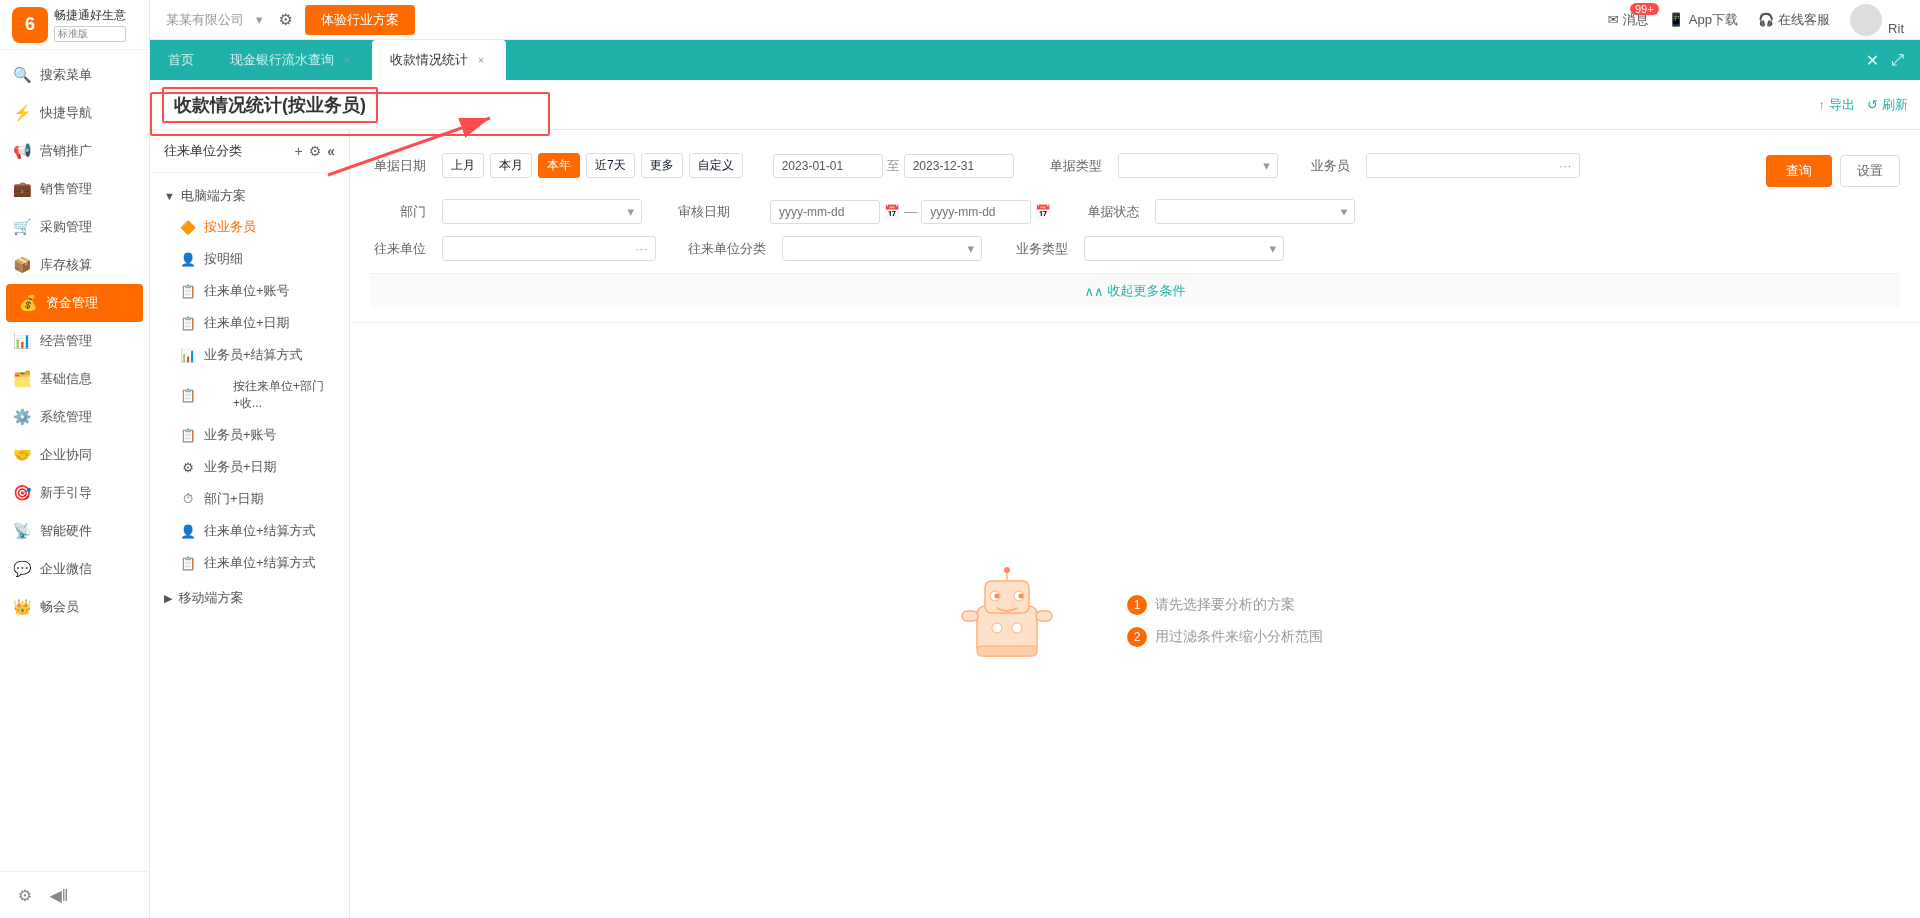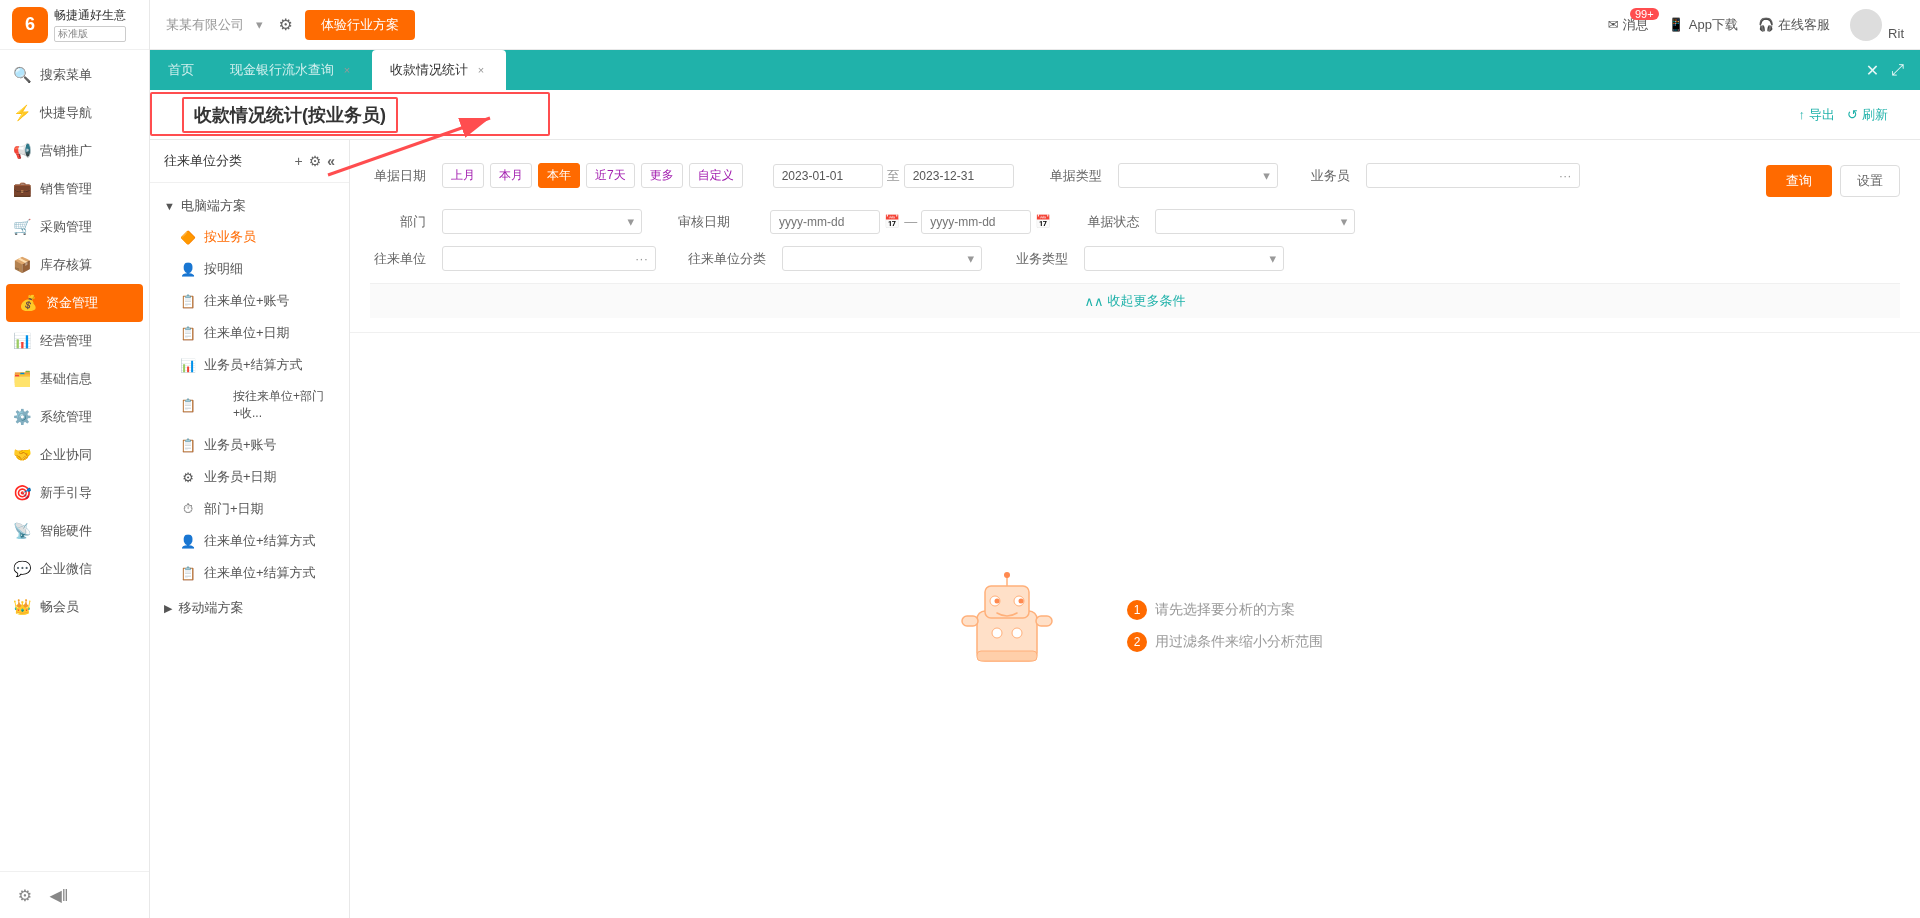--- a/index.html
+++ b/index.html
@@ -13,37 +13,37 @@
     .sidebar-item { display: flex; align-items: center; padding: 10px 14px; cursor: pointer; color: #555; font-size: 13px; gap: 8px; }
     .sidebar-item.active { background: #ff6a00; color: #fff; border-radius: 4px; margin: 0 6px; }
     .sidebar-icon { width: 18px; height: 18px; display: flex; align-items: center; justify-content: center; font-size: 15px; flex-shrink: 0; }
     .sidebar-footer { padding: 12px 14px; display: flex; gap: 12px; border-top: 1px solid #f0f0f0; }
     .sidebar-footer-icon { width: 22px; height: 22px; color: #888; cursor: pointer; display: flex; align-items: center; justify-content: center; font-size: 16px; }
 
     
     .main { flex: 1; display: flex; flex-direction: column; height: 918px; overflow: hidden; }
 
     
-    .top-header { height: 50px; background: #fff; border-bottom: 1px solid #e8e8e8; display: flex; align-items: center; padding: 0 16px; gap: 12px; flex-shrink: 0; }
+    .top-header { height: 40px; background: #fff; border-bottom: 1px solid #e8e8e8; display: flex; align-items: center; padding: 0 16px; gap: 12px; flex-shrink: 0; }
     .header-trial-btn { background: #ff6a00; color: #fff; border: none; border-radius: 4px; padding: 6px 16px; cursor: pointer; font-size: 13px; }
     .header-right { margin-left: auto; display: flex; align-items: center; gap: 20px; }
     .header-msg { display: flex; align-items: center; gap: 4px; color: #555; cursor: pointer; font-size: 13px; position: relative; }
     .badge { background: #ff4d4f; color: #fff; border-radius: 8px; padding: 0 5px; font-size: 11px; position: absolute; top: -8px; right: -10px; }
     .header-user { width: 32px; height: 32px; background: #ddd; border-radius: 50%; }
 
     
     .tabs { height: 40px; background: #20b2aa; display: flex; align-items: center; padding: 0 0; flex-shrink: 0; }
     .tab { display: flex; align-items: center; padding: 0 18px; height: 40px; cursor: pointer; color: rgba(255,255,255,0.8); font-size: 13px; gap: 6px; }
     .tab.active { background: #fff; color: #333; border-radius: 4px 4px 0 0; margin-top: 0; }
     .tab-close { width: 14px; height: 14px; display: flex; align-items: center; justify-content: center; border-radius: 50%; font-size: 11px; color: #999; }
     .tabs-actions { margin-left: auto; display: flex; align-items: center; padding-right: 16px; gap: 12px; }
     .tabs-action-btn { color: rgba(255,255,255,0.9); cursor: pointer; font-size: 16px; }
 
     
-    .page-header { height: 50px; background: #fff; display: flex; align-items: center; padding: 0 32px; border-bottom: 1px solid #e8e8e8; flex-shrink: 0; }
+    .page-header { height: 50px; background: #fff; display: flex; align-items: center; padding: 0 12px; border-bottom: 1px solid #e8e8e8; flex-shrink: 0; }
     .page-title { font-size: 18px; font-weight: bold; color: #333; border: 2px solid #ff4d4f; padding: 4px 10px; border-radius: 2px; }
     .page-header-actions { margin-left: auto; display: flex; gap: 12px; align-items: center; }
     .btn-export { display: flex; align-items: center; gap: 4px; color: #20b2aa; cursor: pointer; font-size: 13px; }
     .btn-refresh { display: flex; align-items: center; gap: 4px; color: #20b2aa; cursor: pointer; font-size: 13px; }
 
     
     .content-area { flex: 1; display: flex; overflow: hidden; }
 
     
     .left-panel { width: 200px; background: #fff; border-right: 1px solid #e8e8e8; display: flex; flex-direction: column; flex-shrink: 0; overflow: hidden; }
@@ -58,21 +58,21 @@
 
     
     .right-panel { flex: 1; display: flex; flex-direction: column; overflow: hidden; }
 
     
     .filter-area { background: #fff; padding: 14px 20px; border-bottom: 1px solid #f0f0f0; flex-shrink: 0; }
     .filter-row { display: flex; align-items: center; gap: 16px; margin-bottom: 12px; flex-wrap: wrap; }
     .filter-row:last-child { margin-bottom: 0; }
     .filter-label { color: #666; font-size: 13px; white-space: nowrap; min-width: 56px; text-align: right; }
     .filter-date-group { display: flex; align-items: center; gap: 6px; }
-    .date-quick-btn { padding: 3px 8px; border: 1px solid #ddd; border-radius: 3px; background: #fff; cursor: pointer; font-size: 12px; color: #a21caf; }
+    .date-quick-btn { padding: 3px 8px; border: 1px solid #ddd; border-radius: 3px; background: #fff; cursor: pointer; font-size: 12px; color: #0f172a; }
     .date-quick-btn.active { background: #ff6a00; color: #fff; border-color: #ff6a00; }
     .date-input-group { display: flex; align-items: center; gap: 4px; margin-left: 24px; }
     .date-input { border: 1px solid #ddd; border-radius: 3px; padding: 4px 8px; font-size: 12px; color: #555; width: 110px; }
     .filter-select { border: 1px solid #ddd; border-radius: 3px; padding: 4px 24px 4px 8px; font-size: 13px; color: #555; background: #fff; min-width: 140px; cursor: pointer; appearance: none; position: relative; }
     .filter-select-wrap { position: relative; display: inline-flex; align-items: center; }
     .filter-select-wrap::after { content: '▾'; position: absolute; right: 8px; color: #999; pointer-events: none; }
     .filter-input { border: 1px solid #ddd; border-radius: 3px; padding: 4px 8px; font-size: 13px; color: #555; min-width: 200px; }
     .filter-actions { margin-left: auto; display: flex; gap: 8px; margin-top: 11px; }
     .btn-query { background: #ff6a00; color: #fff; border: none; border-radius: 4px; padding: 6px 20px; cursor: pointer; font-size: 13px; }
     .btn-setting { background: #fff; color: #666; border: 1px solid #ddd; border-radius: 4px; padding: 6px 16px; cursor: pointer; font-size: 13px; }

